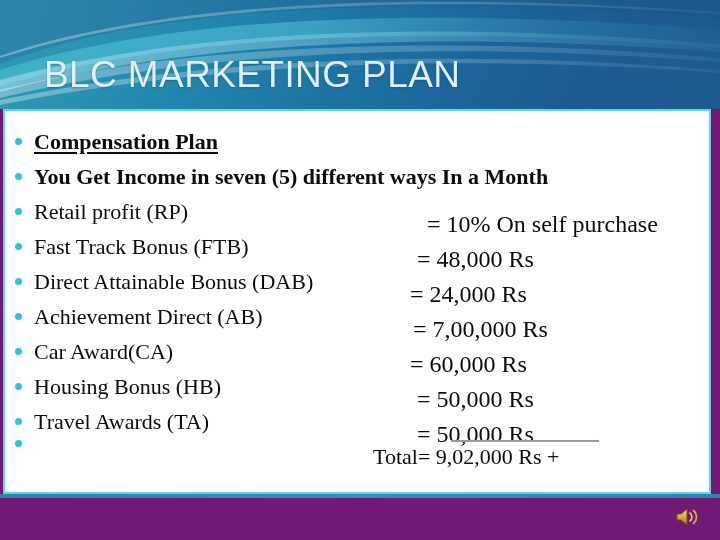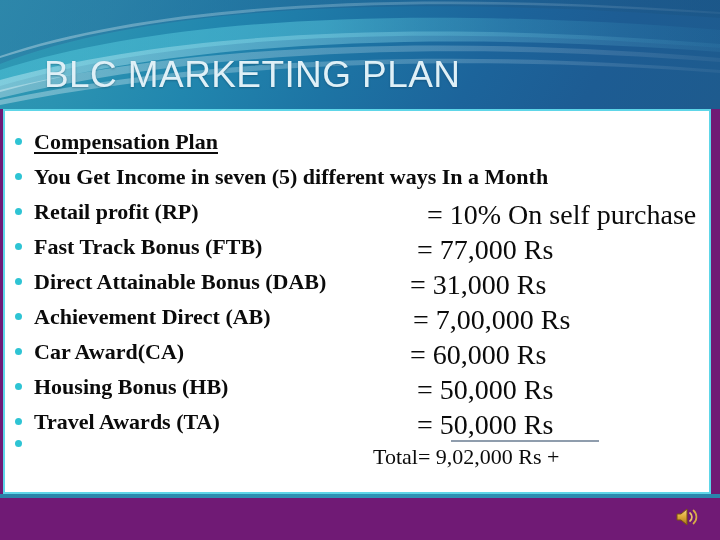--- a/index.html
+++ b/index.html
@@ -91,32 +91,31 @@
     background: #2ec4d4;
     margin-right: 12px;
     position: relative;
     top: -4px;
   }
   .label {
     font-family: "Liberation Serif", serif;
     font-size: 22px;
     color: #0b0b0b;
     white-space: nowrap;
-    font-weight: bold;
   }
   .label.bold { font-weight: bold; }
   .label.underline { text-decoration: underline; text-underline-offset: 3px; }
 
   .value {
     position: absolute;
     font-family: "Liberation Serif", serif;
-    font-size: 28px;
+    font-size: 24px;
     color: #0b0b0b;
     white-space: nowrap;
-    top: 0;
+    top: 12px;
     text-align: center;
   }
 
   
   .v-rp  { left: 422px; }
   .v-ftb { left: 412px; }
   .v-dab { left: 405px; }
   .v-ab  { left: 408px; }
   .v-ca  { left: 405px; }
   .v-hb  { left: 412px; }
@@ -232,27 +231,27 @@
 
       <div class="row">
         <span class="bullet"></span>
         <span class="label">Retail profit (RP)</span>
         <span class="value v-rp">=   10% On self purchase</span>
       </div>
 
       <div class="row">
         <span class="bullet"></span>
         <span class="label">Fast Track Bonus (FTB)</span>
-        <span class="value v-ftb">=   77,000 Rs</span>
+        <span class="value v-ftb">=   48,000 Rs</span>
       </div>
 
       <div class="row">
         <span class="bullet"></span>
         <span class="label">Direct Attainable Bonus (DAB)</span>
-        <span class="value v-dab">=   31,000 Rs</span>
+        <span class="value v-dab">=   24,000 Rs</span>
       </div>
 
       <div class="row">
         <span class="bullet"></span>
         <span class="label">Achievement Direct (AB)</span>
         <span class="value v-ab">=   7,00,000 Rs</span>
       </div>
 
       <div class="row">
         <span class="bullet"></span>

